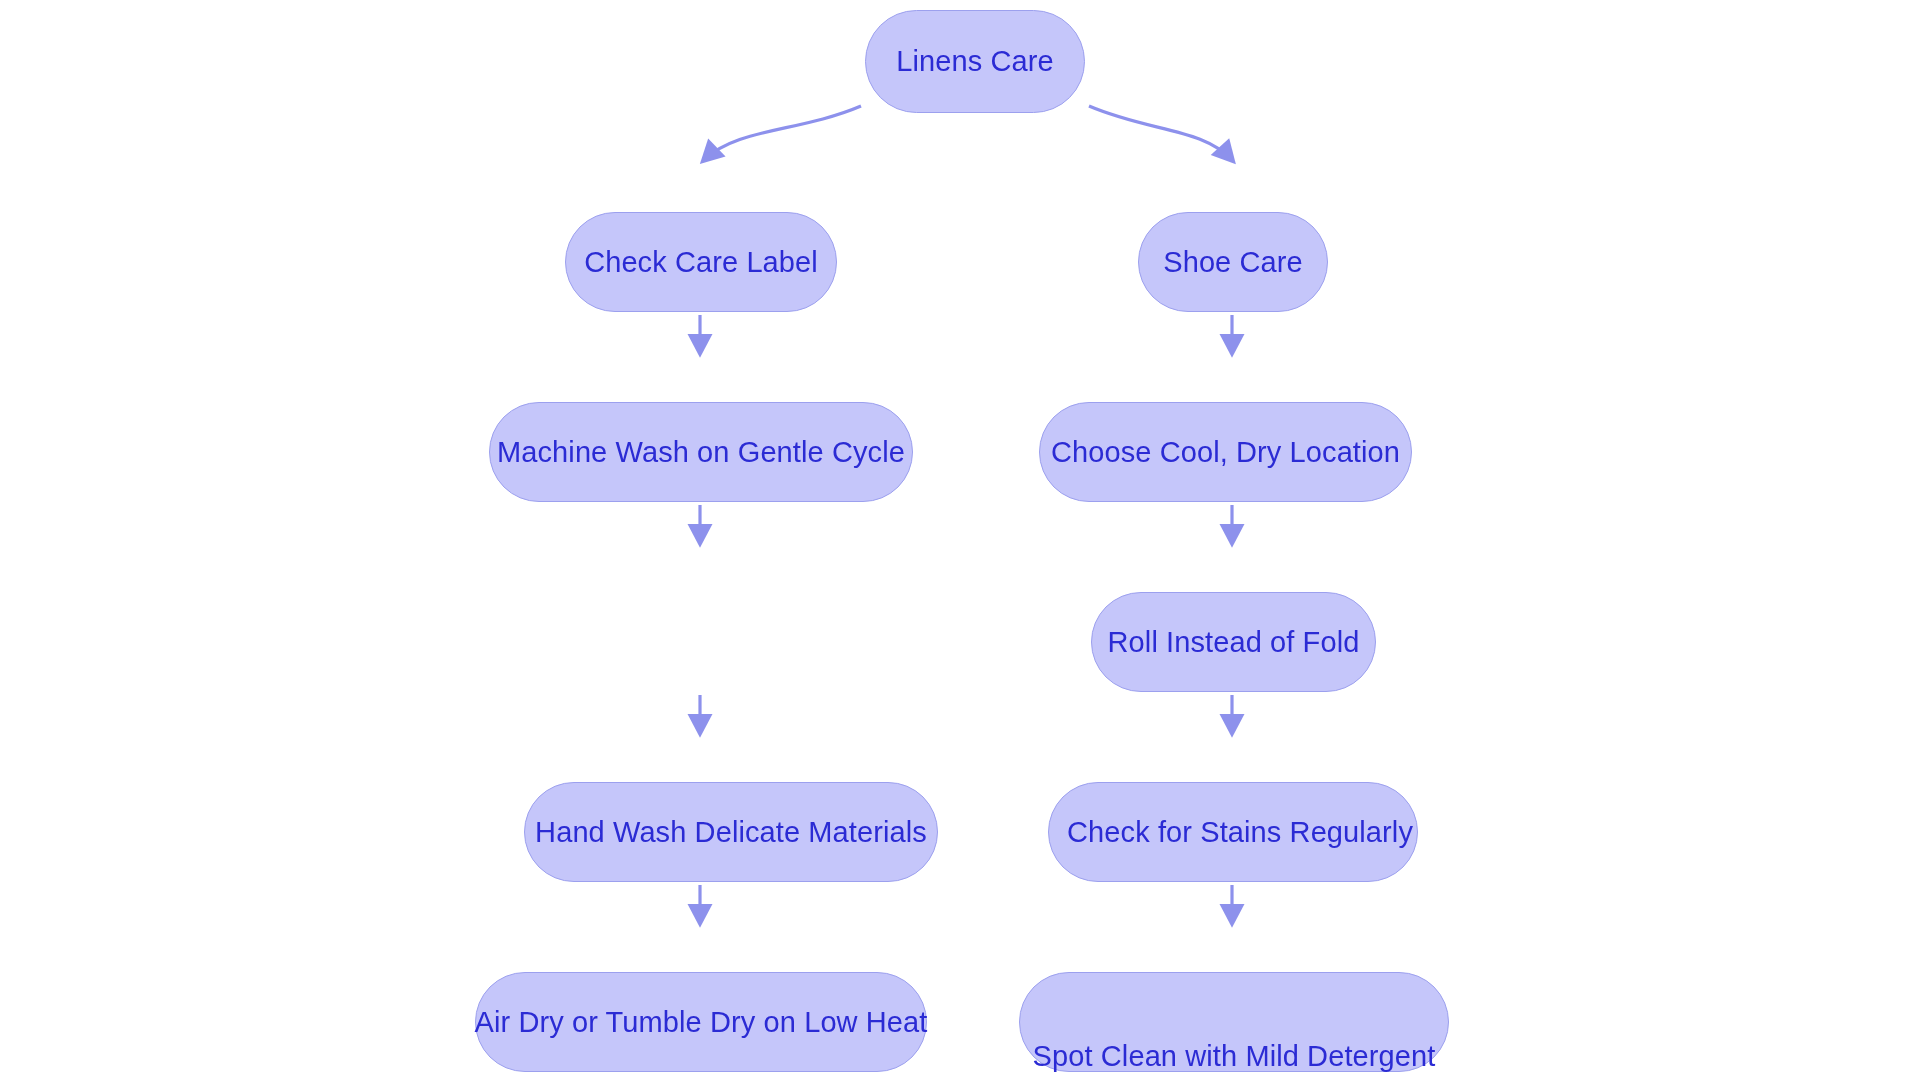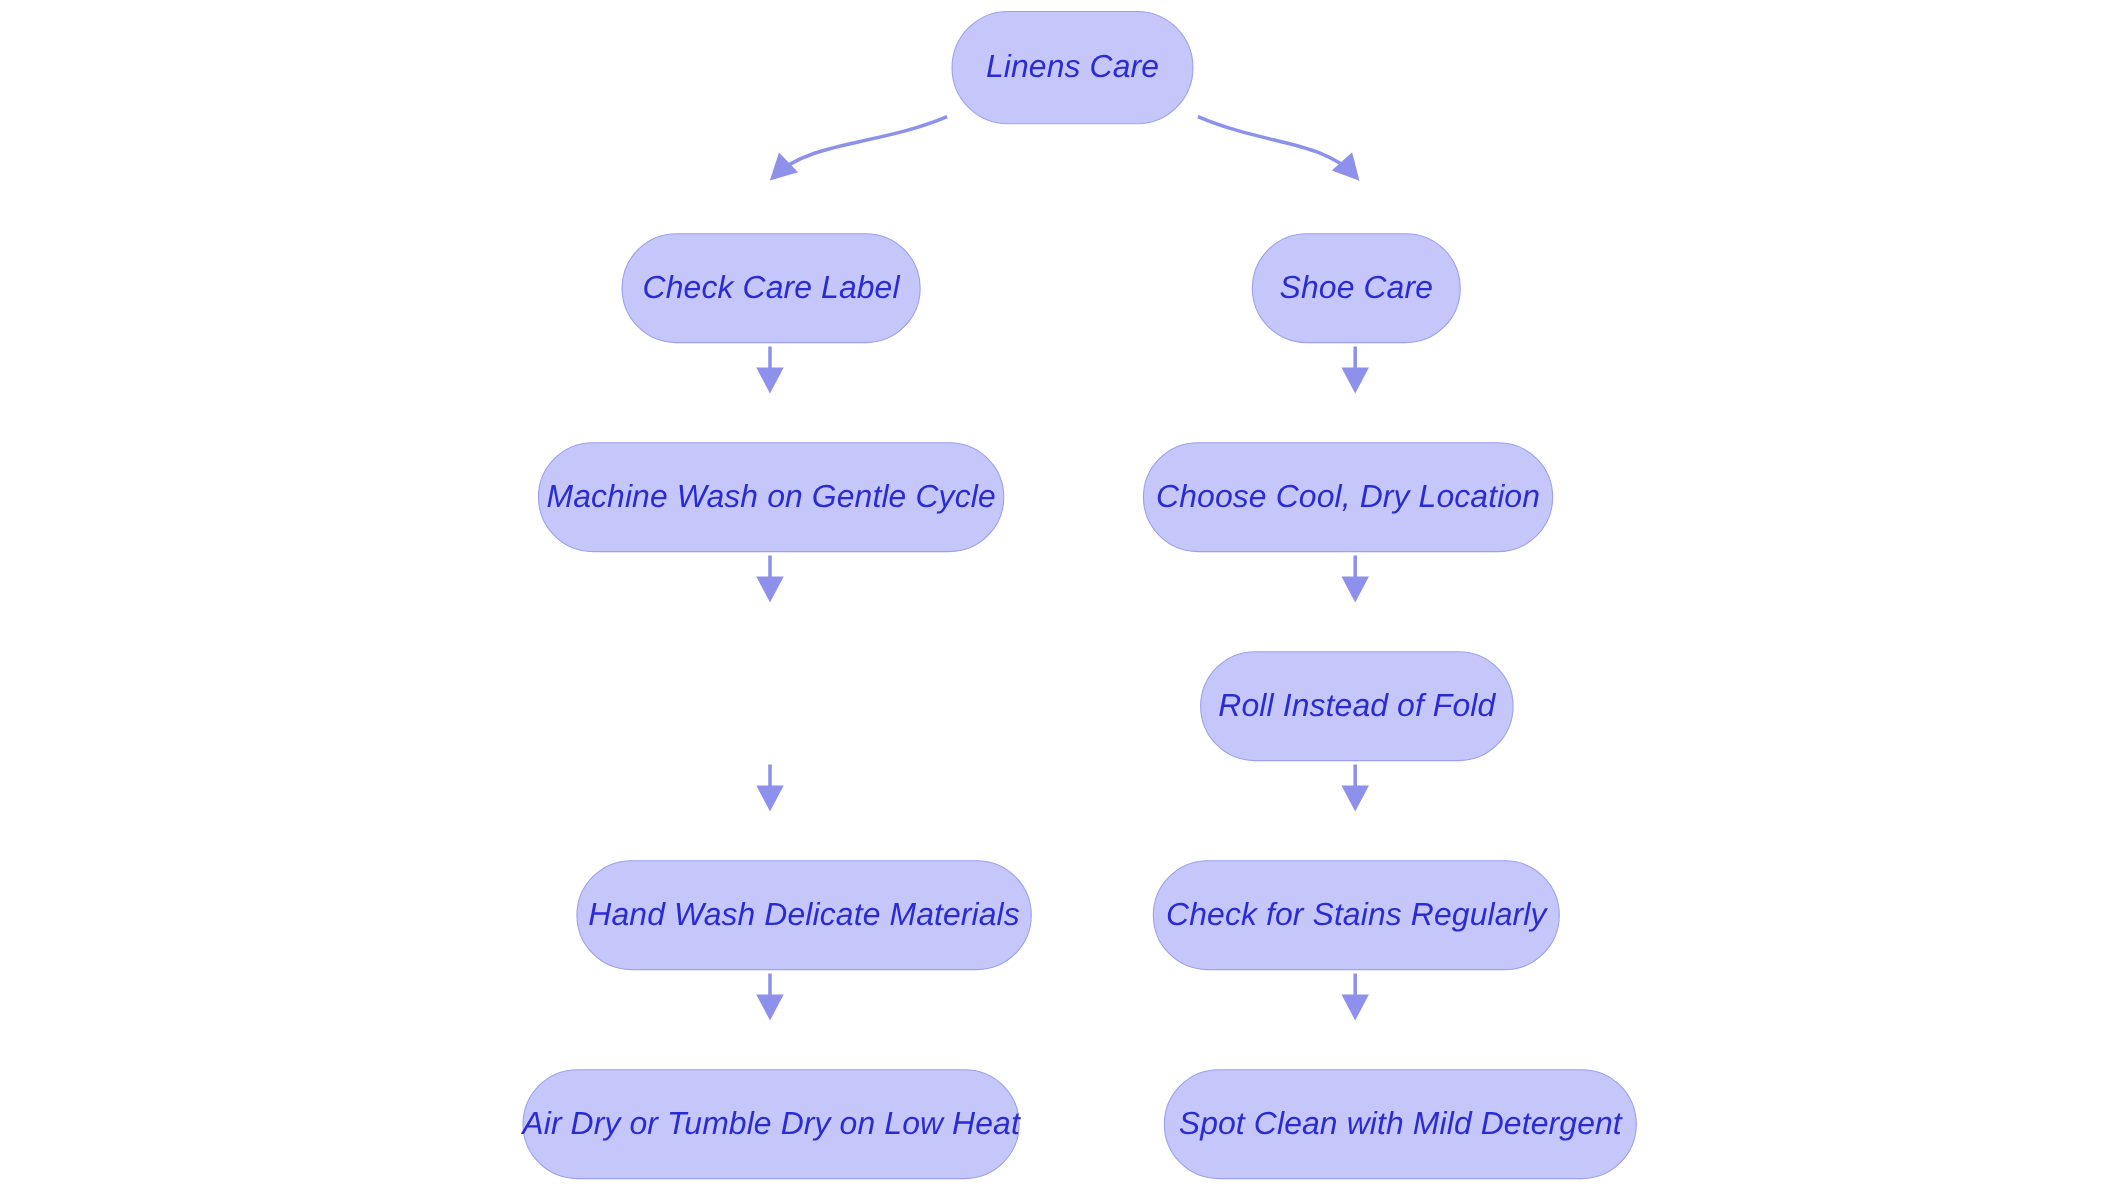--- a/index.html
+++ b/index.html
@@ -12,21 +12,20 @@
     height: 1083px;
     position: relative;
     overflow: hidden;
     font-family: "Liberation Sans", sans-serif;
   }
   #flow-root {
     position: absolute;
     inset: 0;
     width: 1528px;
     height: 1083px;
-    font-style: italic;
   }
   #edge-layer {
     position: absolute;
     top: 0;
     left: 0;
     width: 1920px;
     height: 1083px;
     pointer-events: none;
   }
   .node {
@@ -97,20 +96,20 @@
 
   <div class="node" style="left:1138px; top:212px; width:190px;">
     <span class="node-label">Shoe Care</span>
   </div>
   <div class="node" style="left:1039px; top:402px; width:373px;">
     <span class="node-label">Choose Cool, Dry Location</span>
   </div>
   <div class="node" style="left:1091px; top:592px; width:285px;text-align:right;">
     <span class="node-label">Roll Instead of Fold</span>
   </div>
-  <div class="node" style="left:1048px; top:782px; width:370px;">
+  <div class="node" style="left:1048px; top:782px; width:370px;justify-content:flex-end;">
     <span class="node-label">Check for Stains Regularly</span>
   </div>
-  <div class="node" style="left:1058px; top:972px; width:430px;">
+  <div class="node" style="left:1019px; top:972px; width:430px;align-items:flex-end;">
     <span class="node-label">Spot Clean with Mild Detergent</span>
   </div>
 
 </div>
 
 </body></html>

